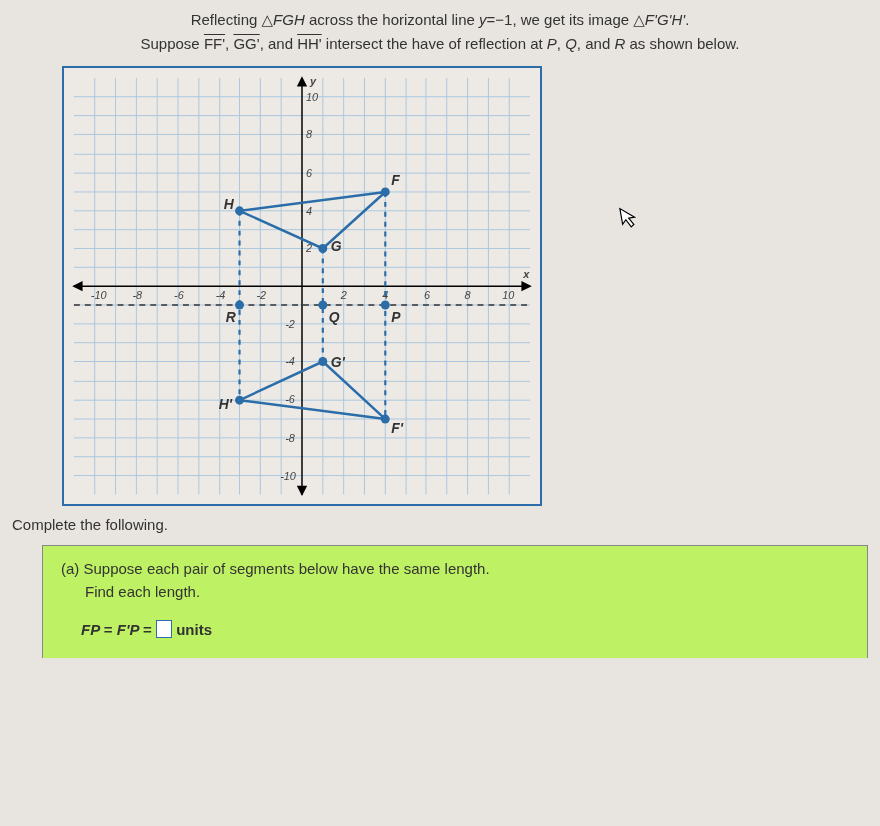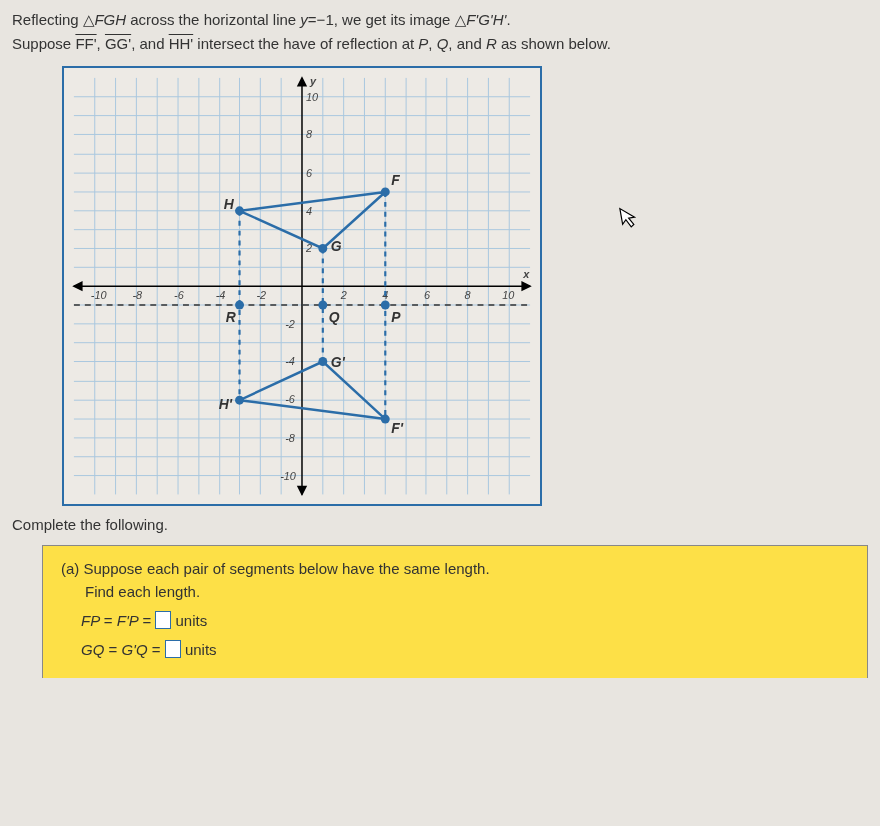--- a/index.html
+++ b/index.html
@@ -7,20 +7,21 @@
       font-family: Arial, sans-serif;
       background: #e8e5e0;
       padding: 8px 12px;
       width: 880px;
       color: #333;
       font-size: 15px;
     }
     .prompt-text {
       line-height: 1.6;
       margin-bottom: 10px;
+      text-align: center;
     }
     .graph-container {
       margin: 10px 0 10px 50px;
       border: 2px solid #2b6da8;
       background: #edeae5;
       width: 480px;
       height: 440px;
       position: relative;
     }
     .graph {
@@ -28,25 +29,26 @@
       inset: 0;
     }
     .complete-text {
       margin: 6px 0;
     }
     .part-box {
       margin: 12px 0 0 30px;
       border: 1px solid #888;
       border-bottom: none;
       padding: 14px 18px 10px;
-      background: #fde047;
+      background: #bef264;
     }
     .part-row {
-      margin: 11px 0 10px 20px;
+      margin: 20px 0 10px 20px;
       font-style: italic;
+      font-weight: bold;
     }
     .part-row .upright { font-style: normal; }
     .ans-box {
       display: inline-block;
       width: 16px;
       height: 18px;
       border: 1px solid #2b6da8;
       background: #fff;
       vertical-align: -3px;
       font-style: normal;
@@ -198,18 +200,14 @@
 
 <div class="part-box">
   <div>(a) Suppose each pair of segments below have the same length.</div>
   <div style="margin:6px 0 4px 24px">Find each length.</div>
 
   <div class="part-row">
     <span>FP </span><span class="upright">= </span><span>F'P </span><span class="upright">= </span><span class="ans-box"></span>
     <span class="upright">units</span>
   </div>
 
-  <div class="part-row">
-    <span>GQ </span><span class="upright">= </span><span>G'Q </span><span class="upright">= </span><span class="ans-box"></span>
-    <span class="upright">units</span>
-  </div>
 
 </div>
 
 </body></html>

